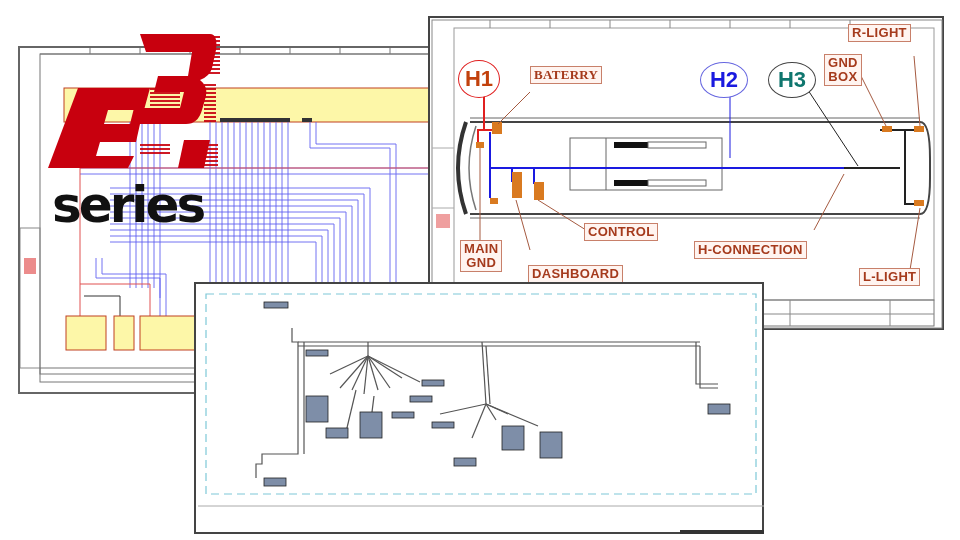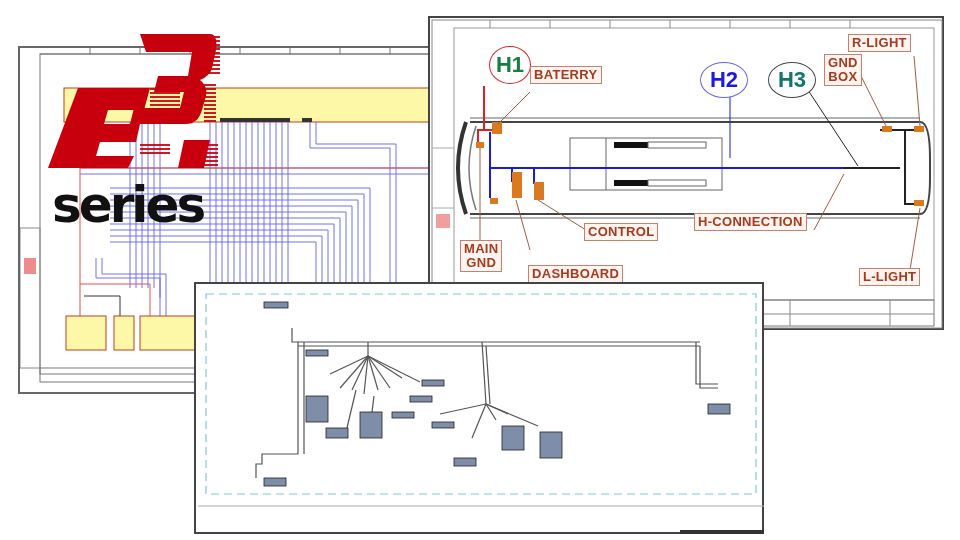--- a/index.html
+++ b/index.html
@@ -173,37 +173,37 @@
       <line x1="120" y1="282" x2="120" y2="308"></line>
         <line x1="170" y1="282" x2="170" y2="308"></line>
         <line x1="222" y1="282" x2="222" y2="308"></line>
       <line x1="282" y1="282" x2="282" y2="308"></line>
         <line x1="360" y1="282" x2="360" y2="308"></line>
         <line x1="460" y1="282" x2="460" y2="308"></line>
       <line x1="24" y1="296" x2="504" y2="296"></line>
     </g>
   </svg>
 
-  <div class="hbubble" style="left:28px; top:28px; width:40px; height:36px; border:1.5px solid #e02020; color:#15803d;margin-left:31px;">H1</div>
+  <div class="hbubble" style="left:28px; top:42px; width:40px; height:36px; border:1.5px solid #e02020; color:#c2410c;">H1</div>
   <div class="hbubble" style="left:270px; top:44px; width:46px; height:34px; border:1.5px solid #6666e0; color:#1a1ae0;text-align:right;">H2</div>
   <div class="hbubble" style="left:338px; top:44px; width:46px; height:34px; border:1.5px solid #444; color:#0f766e;">H3</div>
 
-  <div class="callout" style="left:100px; top:48px;">BATERRY</div>
+  <div class="callout" style="left:100px; top:48px;font-family:Liberation Serif, serif;">BATERRY</div>
   <div class="callout" style="left:30px; top:222px;">
     <div>MAIN</div>
     <div>GND</div>
   </div>
   <div class="callout" style="left:98px; top:232px;margin-top:15px;">DASHBOARD</div>
   <div class="callout" style="left:154px; top:205px;text-align:center;">CONTROL</div>
-  <div class="callout" style="left:264px; top:195px;">H-CONNECTION</div>
+  <div class="callout" style="left:264px; top:223px;">H-CONNECTION</div>
   <div class="callout" style="left:394px; top:36px;">
     <div>GND</div>
     <div>BOX</div>
   </div>
-  <div class="callout" style="left:418px; top:16px;">R-LIGHT</div>
+  <div class="callout" style="left:418px; top:6px;">R-LIGHT</div>
   <div class="callout" style="left:414px; top:250px;margin-left:15px;">L-LIGHT</div>
 
   <div class="abs" style="left:230px; top:287px; font-size:10px; font-weight:bold; color:#333; letter-spacing:1px; font-family:'Liberation Sans', sans-serif;">ZUKEN</div>
   <div class="abs" style="left:300px; top:284px; font-size:6px; color:#555;">Topology</div>
   <div class="abs" style="left:296px; top:294px; font-size:6px; color:#555;">Lightsystem</div>
 </div>
 
 <div class="sheet" style="left:194px; top:282px; width:570px; height:252px; border-color:#444;">
   <svg class="svgfill" width="570" height="252">
     <rect x="10" y="10" width="550" height="200" fill="none" stroke="#7ec8d8" stroke-width="1.2" stroke-dasharray="8,5"></rect>

